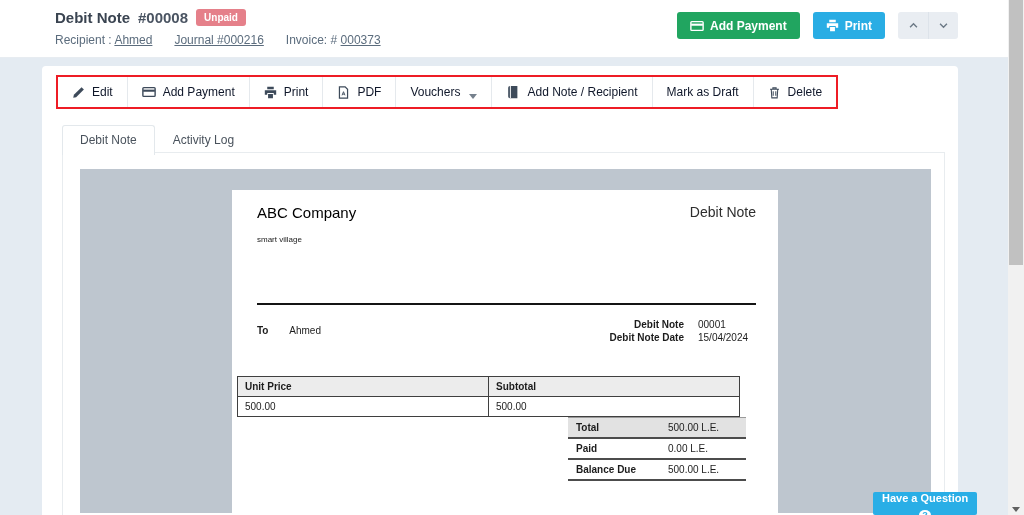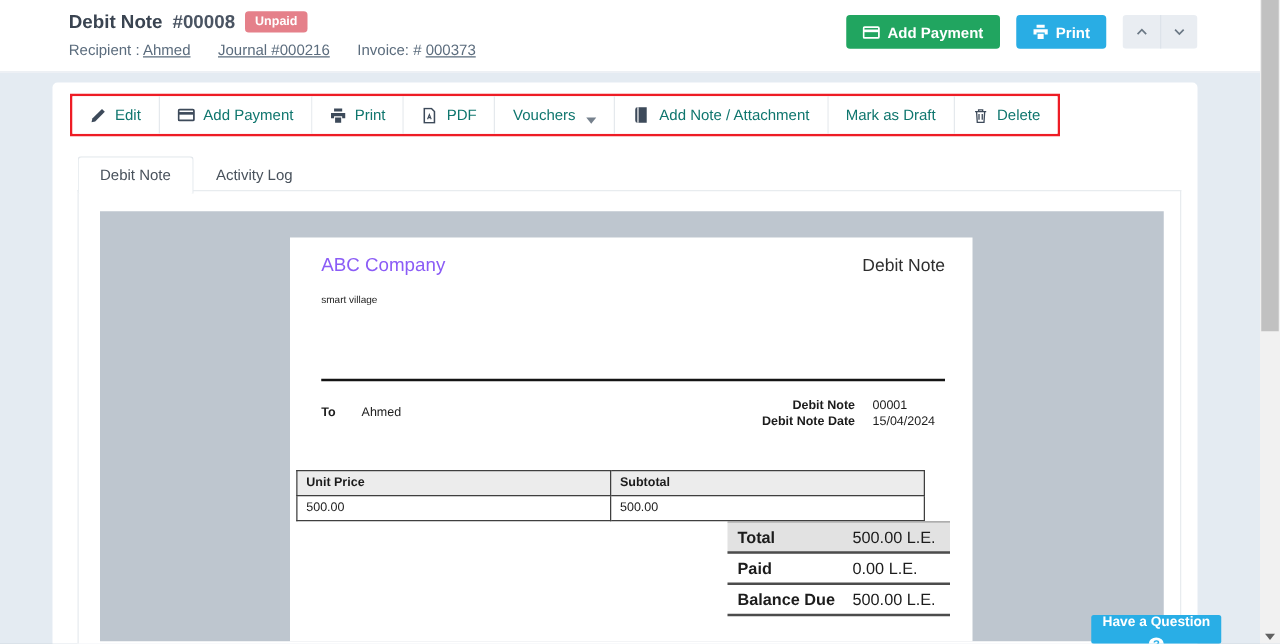--- a/index.html
+++ b/index.html
@@ -20,53 +20,53 @@
   .btn-blue { background:#29ade4; color:#fff; }
   .arrow-group { display:flex; height:27px; border-radius:3px; overflow:hidden; }
   .arrow-btn { width:30px; height:27px; background:#e9edf2; border:none; color:#6b7885; display:flex; align-items:center; justify-content:center; cursor:pointer; }
   .arrow-btn + .arrow-btn { border-left:1px solid #dde3ea; }
 
   
   .card { position:absolute; left:42px; top:66px; width:916px; bottom:0; background:#fff; border-radius:4px 4px 0 0; }
 
   
   .toolbar { position:absolute; left:14px; top:9px; display:inline-flex; background:#fff; border:2px solid #ee1c25; }
-  .tb-btn { display:flex; align-items:flex-end; gap:7px; padding:8px 14px; background:#fff; border:none; border-right:1px solid #e5e9ed; font-size:12px; color:#0f766e; cursor:pointer; font-family:"Liberation Sans",sans-serif; white-space:nowrap; }
+  .tb-btn { display:flex; align-items:flex-end; gap:7px; padding:8px 14px; background:#fff; border:none; border-right:1px solid #e5e9ed; font-size:12px; color:#0f172a; cursor:pointer; font-family:"Liberation Sans",sans-serif; white-space:nowrap; }
   .tb-btn:last-child { border-right:none; }
   .tb-icon { color:#3d4a5a; display:inline-flex; }
   .caret { width:0; height:0; border-left:4px solid transparent; border-right:4px solid transparent; border-top:5px solid #76818d; display:inline-block; margin-left:2px; }
 
   
   .tabs { position:absolute; left:20px; top:59px; display:flex; z-index:2; }
   .tab { padding:7px 17px; font-size:12px; color:#49525c; cursor:pointer; border:1px solid transparent; border-bottom:none; background:transparent; }
   .tab.active { background:#fff; border-color:#e3e8ec; border-radius:3px 3px 0 0; margin-bottom:-1px; }
 
   
   .content-box { position:absolute; left:20px; top:86px; width:883px; bottom:0; border:1px solid #e8ecef; border-bottom:none; background:#fff; }
   .preview { position:absolute; left:17px; top:16px; width:851px; bottom:2px; background:#bec6cf; }
 
   
   .doc { position:absolute; left:152px; top:21px; width:546px; bottom:0; background:#fff; color:#1c1c1c; }
   .doc-header { position:absolute; left:25px; right:22px; top:14px; display:flex; justify-content:space-between; align-items:flex-start; }
-  .company-name { font-size:15px; color:#8b5cf6; }
+  .company-name { font-size:15px; color:#000000; }
   .doc-type { font-size:14px; color:#2e2e2e; }
   .company-address { position:absolute; left:25px; top:45px; font-size:8px; color:#222; }
   .doc-divider { position:absolute; left:25px; right:22px; top:113px; height:2px; background:#141414; }
   .to-row { position:absolute; left:25px; top:135px; font-size:10px; }
   .to-label { font-weight:bold; }
   .to-name { margin-left:18px; }
   .doc-meta { position:absolute; right:22px; top:129px; display:grid; grid-template-columns:auto 58px; column-gap:14px; row-gap:2px; font-size:10px; }
   .meta-label { font-weight:bold; text-align:right; }
   .meta-value { text-align:left; }
 
   .items-table { position:absolute; left:5px; right:22px; top:186px; border-collapse:collapse; width:503px; font-size:10px; }
   .items-table th, .items-table td { border:1px solid #3f3f3f; text-align:left; padding:4px 7px; width:50%; }
   .items-table th { background:#ececec; font-weight:bold; }
 
-  .totals { position:absolute; right:18px; top:227px; width:178px; font-size:13px; }
+  .totals { position:absolute; right:32px; top:227px; width:178px; font-size:10px; }
   .totals-row { display:flex; align-items:center; padding:4px 8px; border-bottom:2px solid #4c4c4c; }
   .totals-row:first-child { background:#e2e2e2; border-top:1px solid #9a9a9a; }
   .totals-label { font-weight:bold; flex:1; }
   .totals-value { width:70px; text-align:left; }
 
   
   .help-btn { position:absolute; left:873px; top:492px; height:23px; background:#29aee6; color:#fff; border:none; border-radius:2px; font-size:11px; font-weight:bold; display:flex; align-items:center; gap:6px; padding:0 9px; cursor:pointer; z-index:9; font-family:"Liberation Sans",sans-serif;flex-direction:column; }
   .q-circle { width:12px; height:12px; border-radius:50%; background:#fff; color:#29aee6; font-size:9px; font-weight:bold; display:flex; align-items:center; justify-content:center; }
 
   .scrollbar { position:absolute; right:0; top:0; width:16px; height:515px; background:#f1f1f1; z-index:10; }
@@ -168,21 +168,21 @@
       <span>Vouchers</span>
       <span class="caret"></span>
     </button>
     <button class="tb-btn">
       <span class="tb-icon">
         <svg width="14" height="14" viewBox="0 0 16 16">
             <path d="M4.5 1H13v14H4.5A2 2 0 0 1 2.5 13V3a2 2 0 0 1 2-2z" fill="currentColor"></path>
             <path d="M5 1v14" stroke="#fff" stroke-width="1.1"></path>
           </svg>
       </span>
-      <span>Add Note / Attachment</span>
+      <span>Add Note / Recipient</span>
     </button>
     <button class="tb-btn">
       <span>Mark as Draft</span>
     </button>
     <button class="tb-btn">
       <span class="tb-icon">
         <svg width="13" height="13" viewBox="0 0 16 16">
             <path d="M2.5 4h11M6 4V2.3h4V4M4 4l.7 10.6h6.6L12 4M6.4 6.5v5.6M9.6 6.5v5.6" fill="none" stroke="currentColor" stroke-width="1.3"></path>
           </svg>
       </span>

